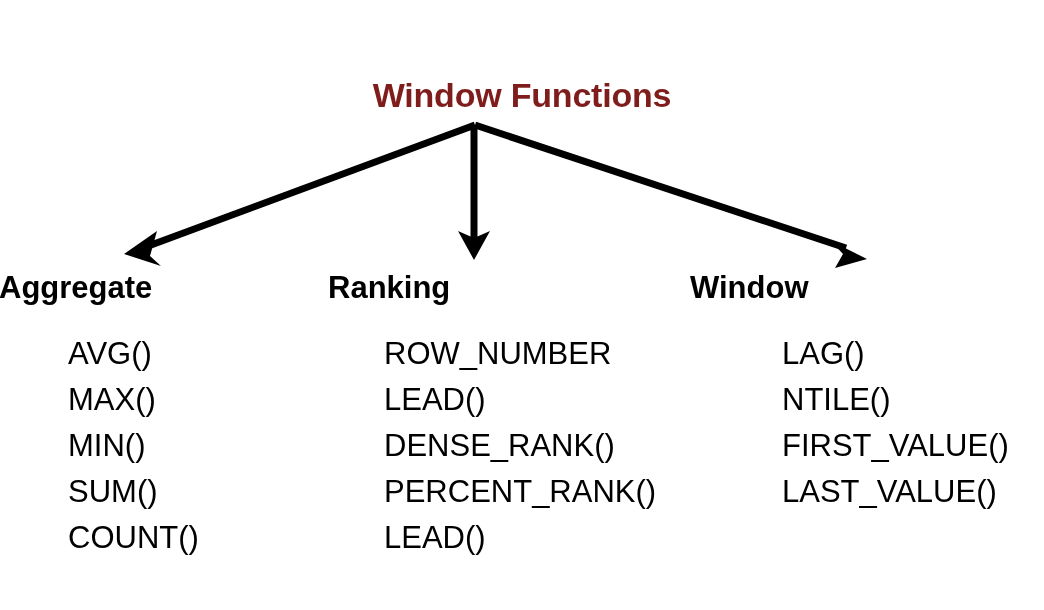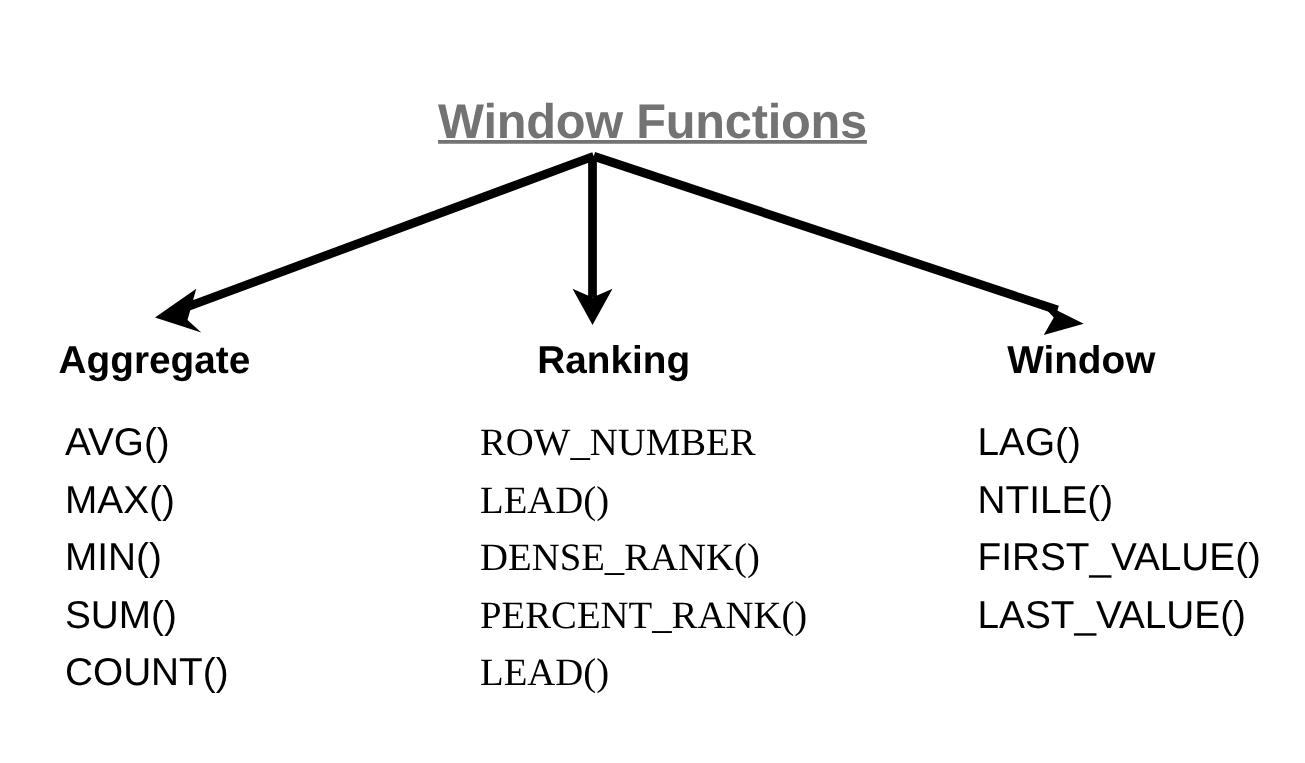--- a/index.html
+++ b/index.html
@@ -20,27 +20,26 @@
     overflow: hidden;
   }
 
   
   .diagram-title {
     position: absolute;
     left: 0;
     right: 0;
     top: 78px;
     text-align: center;
-    font-size: 39px;
+    font-size: 34px;
     font-weight: bold;
-    color: #737373;
+    color: #7f1d1d;
     letter-spacing: -0.2px;
     line-height: 1.0;
     white-space: nowrap;
-    text-decoration: underline;
   }
 
   
   #arrow-layer {
     position: absolute;
     left: 0;
     top: 0;
     width: 1044px;
     height: 610px;
     pointer-events: none;
@@ -50,45 +49,45 @@
   .branch {
     position: absolute;
     top: 272px;
   }
   .branch-header {
     font-size: 31px;
     font-weight: bold;
     color: #000000;
     line-height: 1.0;
     white-space: nowrap;
-    text-align: center;
+    text-align: left;
   }
   .branch-list {
     list-style: none;
     margin: 0;
     padding: 0;
     margin-top: 28px;
   }
   .branch-list li {
     font-size: 31px;
     font-weight: normal;
     color: #000000;
     line-height: 46px;
     white-space: nowrap;
     text-align: left;
   }
 
   
   #branch-aggregate { left: 0px;   width: 248px; }
   #branch-aggregate .branch-header { margin-left: -1px; }
-  #branch-aggregate .branch-list   { padding-left: 52px; }
+  #branch-aggregate .branch-list   { padding-left: 68px; }
 
   #branch-ranking   { left: 354px; width: 300px; }
   #branch-ranking .branch-header   { margin-left: -26px; }
-  #branch-ranking .branch-list     { padding-left: 30px; font-family: Liberation Serif, serif; }
+  #branch-ranking .branch-list     { padding-left: 30px; }
 
   #branch-value     { left: 740px; width: 300px; }
   #branch-value .branch-header     { margin-left: -50px; }
   #branch-value .branch-list       { padding-left: 42px; }
 </style>
 </head>
 <body>
 
 <div id="canvas">
 

